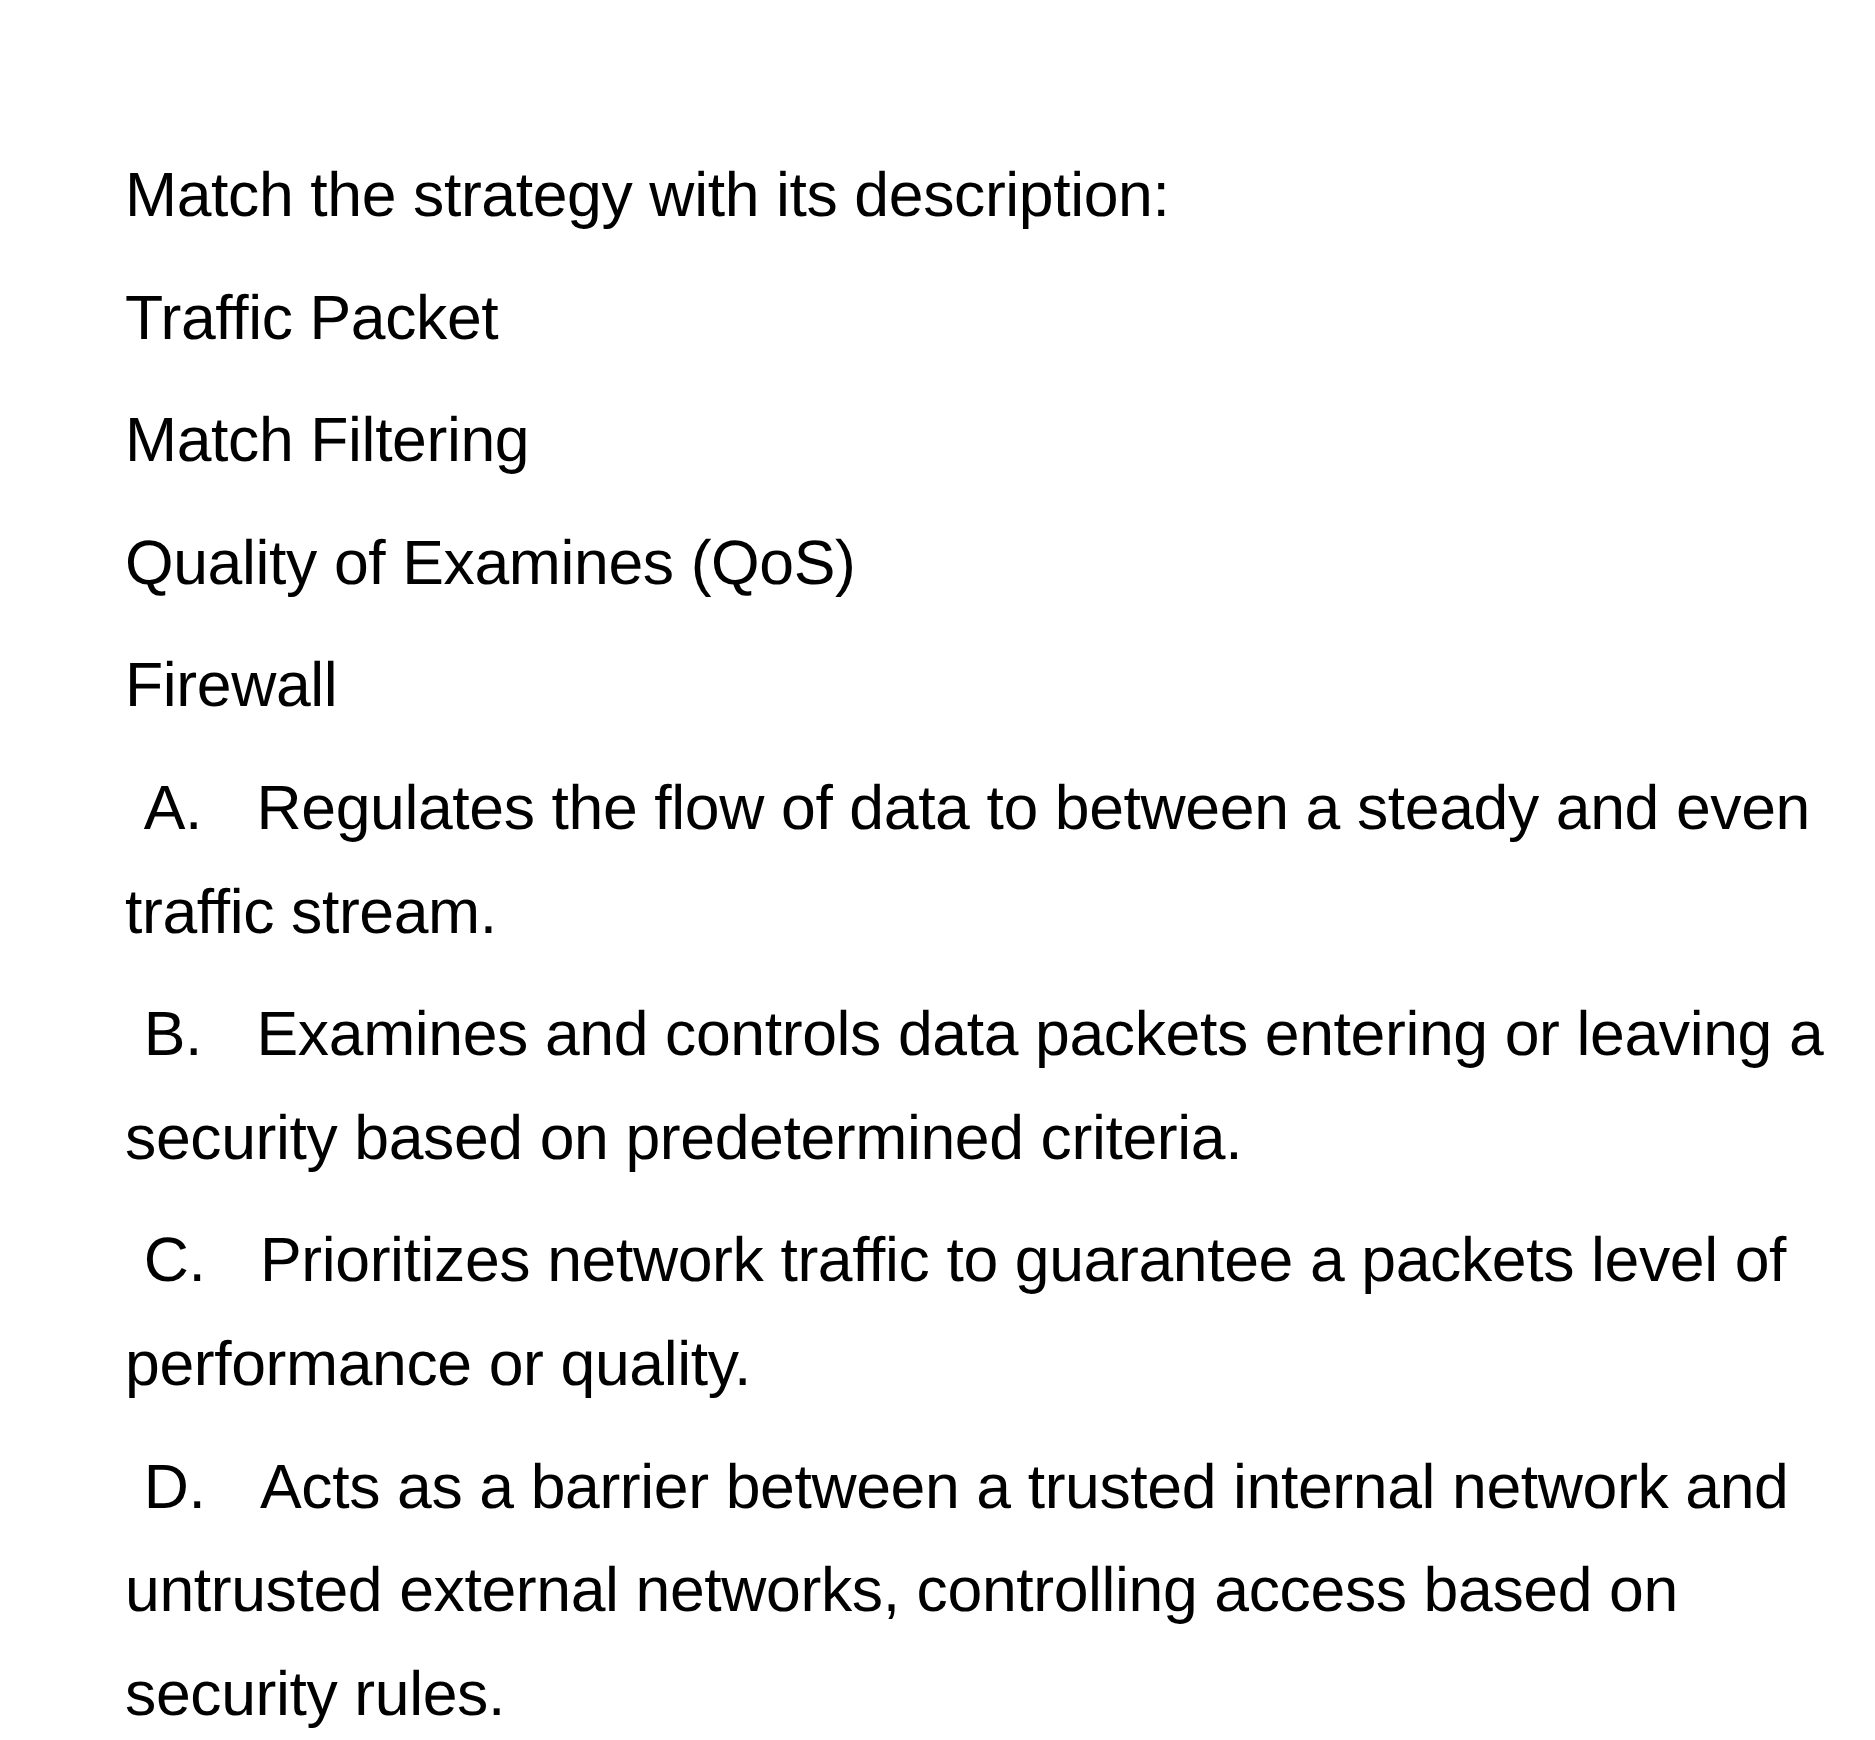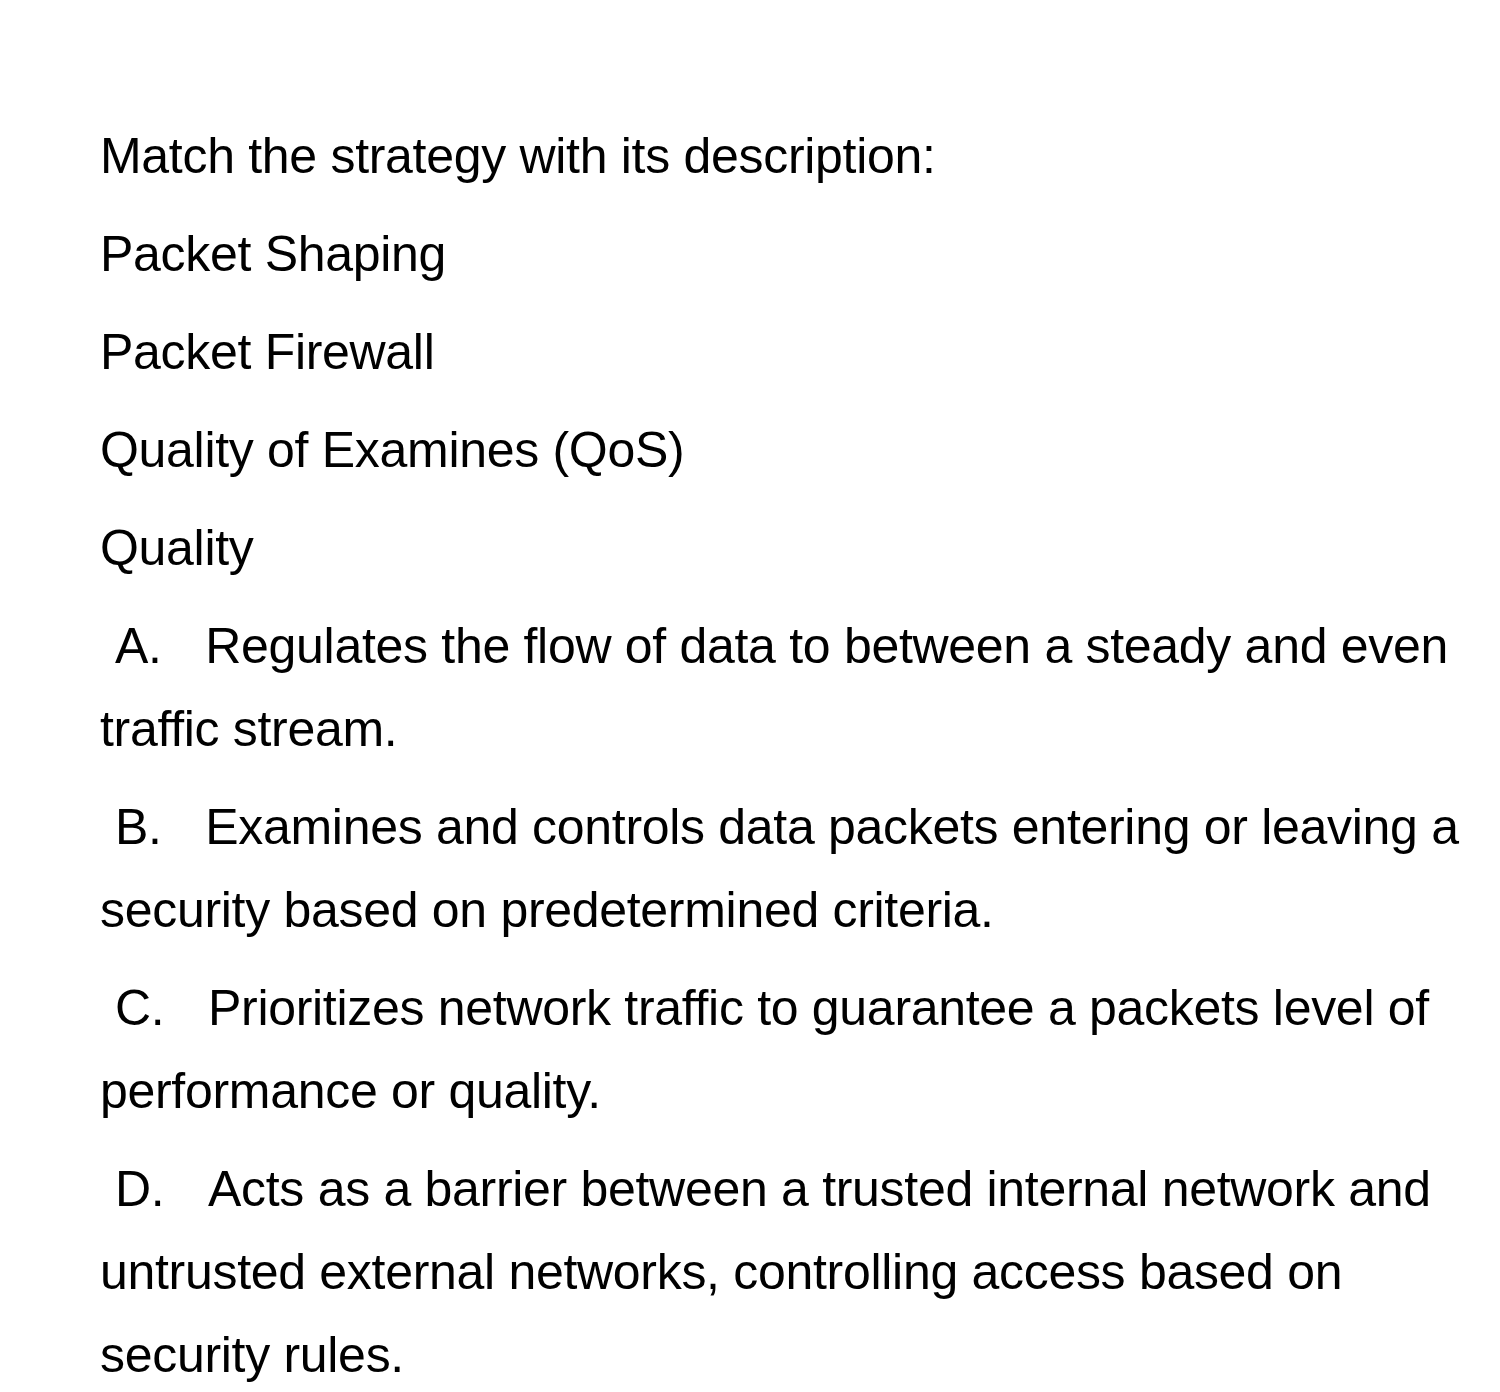--- a/index.html
+++ b/index.html
@@ -18,20 +18,20 @@
       font-size: 50px;
       line-height: 1.66;
       color: #000000;
       letter-spacing: -0.3px;
     }
   </style>
 </head>
 <body>
 
 <div class="text-line">Match the strategy with its description:</div>
-<div class="text-line">Packet Shaping</div>
-<div class="text-line">Packet Firewall</div>
+<div class="text-line">Traffic Packet</div>
+<div class="text-line">Match Filtering</div>
 <div class="text-line">Quality of Examines (QoS)</div>
-<div class="text-line">Quality</div>
+<div class="text-line">Firewall</div>
 <div class="text-line"><span>A.</span> <span>Regulates the flow of data to between a steady and even traffic stream.</span></div>
 <div class="text-line"><span>B.</span> <span>Examines and controls data packets entering or leaving a security based on predetermined criteria.</span></div>
 <div class="text-line"><span>C.</span> <span>Prioritizes network traffic to guarantee a packets level of performance or quality.</span></div>
 <div class="text-line"><span>D.</span> <span>Acts as a barrier between a trusted internal network and untrusted external networks, controlling access based on security rules.</span></div>
 
 </body></html>

